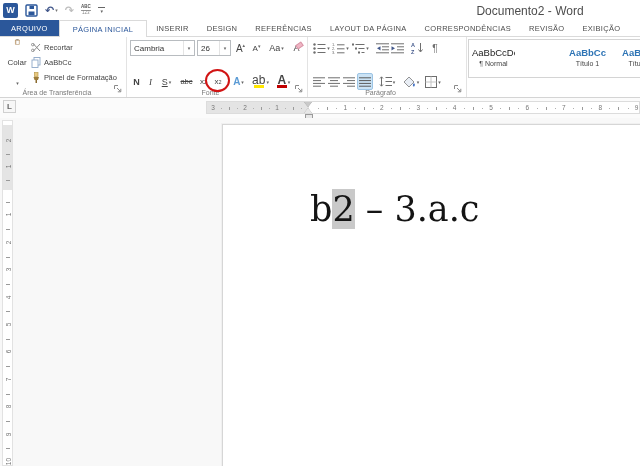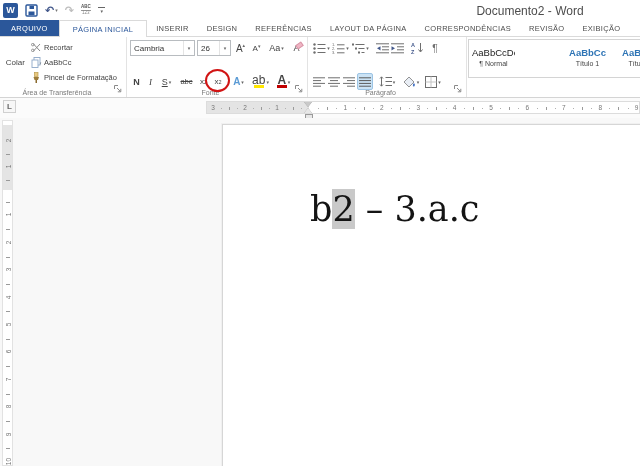--- a/index.html
+++ b/index.html
@@ -43,21 +43,21 @@
   .rbtn{position:absolute;display:flex;align-items:center;justify-content:center;
         border-radius:2px;color:#444;box-sizing:border-box}
   .rbtn.sel{background:#cbe3f5;border:1px solid #9cc4e4}
   .car{font-size:5px;color:#666;margin-left:1px}
   .combo{position:absolute;height:16px;border:1px solid #b8bcc0;background:#fff;font-size:8px;
          color:#333;display:flex;align-items:center;padding-left:3px;box-sizing:border-box}
   .combo .arr{margin-left:auto;width:10px;height:100%;border-left:1px solid #e4e4e4;
               display:flex;align-items:center;justify-content:center;font-size:5px;color:#666}
   .smbtn{position:absolute;left:31px;height:13px;display:flex;align-items:center;gap:3px;
          font-size:7.5px;color:#444;white-space:nowrap}
-  .paste-btn{gap:13px;font-size:8px}
+  .paste-btn{flex-direction:column;gap:13px;font-size:8px}
   .fx-b{font-weight:bold;font-size:9px}
   .fx-i{font-style:italic;font-family:"Liberation Serif",serif;font-size:9px}
   .fx-u{text-decoration:underline;font-size:9px}
   .fx-s{text-decoration:line-through;font-size:7.5px}
   .fx-sub,.fx-sup{font-size:8px}
   .fx-sub sub,.fx-sup sup{font-size:5.5px}
   .fx-fx{color:#5b9bd5;font-weight:bold;font-size:10px}
   .barbtn{display:flex;flex-direction:column;align-items:center;line-height:8px}
   .barbtn .bl{font-size:12px}
   .barbtn .bar{width:10px;height:3px;margin-top:1px}

